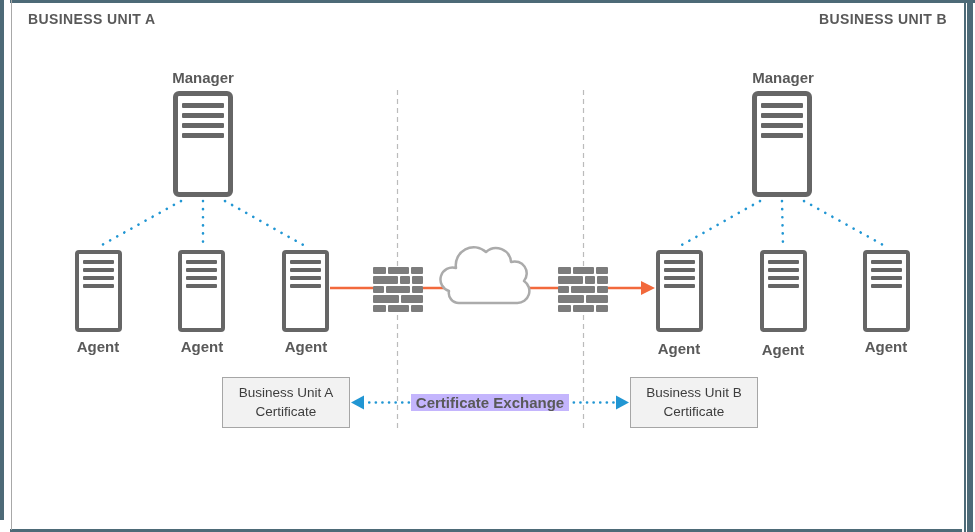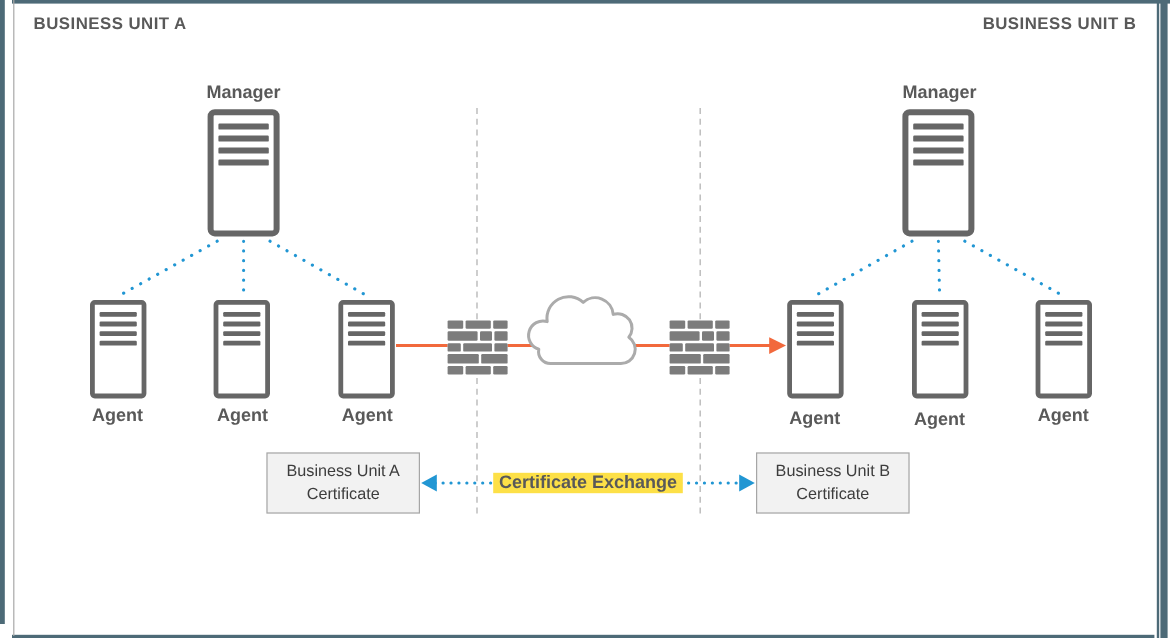--- a/index.html
+++ b/index.html
@@ -46,21 +46,21 @@
     display:flex;flex-direction:column;align-items:center;justify-content:center;
     font-size:13.5px;color:#3D3D3D;line-height:1.4;text-align:center;
   }
   .cert-box.a{left:222px;}
   .cert-box.b{left:630px;}
   
   .exchange-lbl{
     position:absolute;left:390px;top:394px;width:200px;text-align:center;
     font-size:15px;font-weight:bold;color:#595959;
   }
-  .exchange-lbl span{background:#fde047;padding:0 5px;}
+  .exchange-lbl span{background:#c4b5fd;padding:0 5px;}
 </style>
 </head>
 <body>
 
 <div class="canvas">
 
   <div class="frame frame-left"></div>
   <div class="frame frame-top"></div>
   <div class="frame frame-right-thin"></div>
   <div class="frame frame-right"></div>

